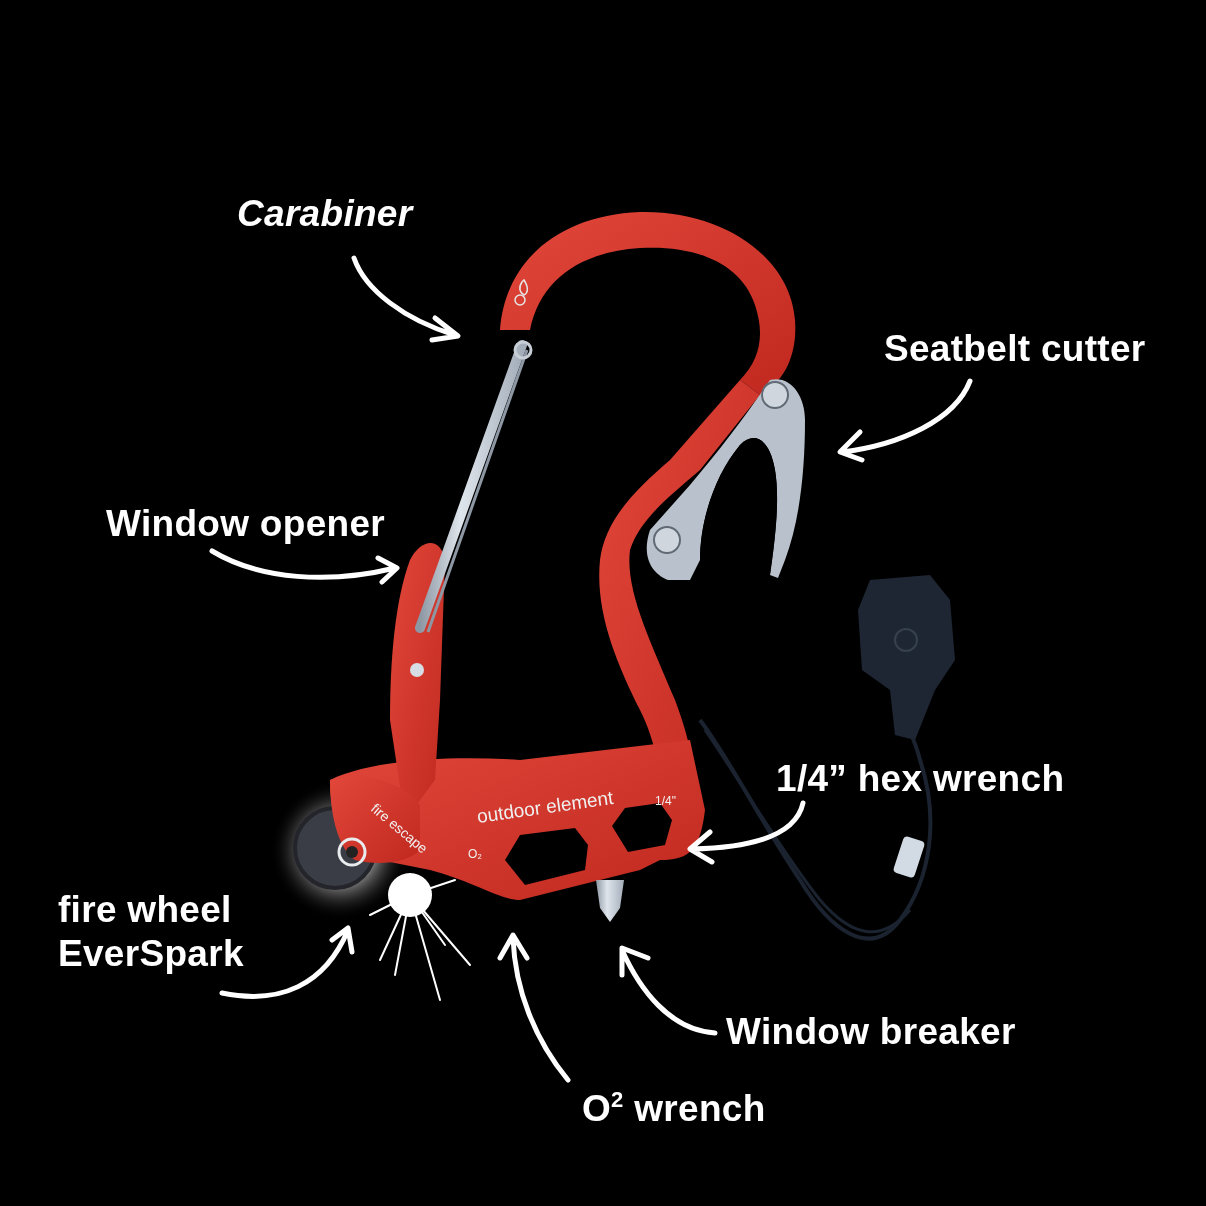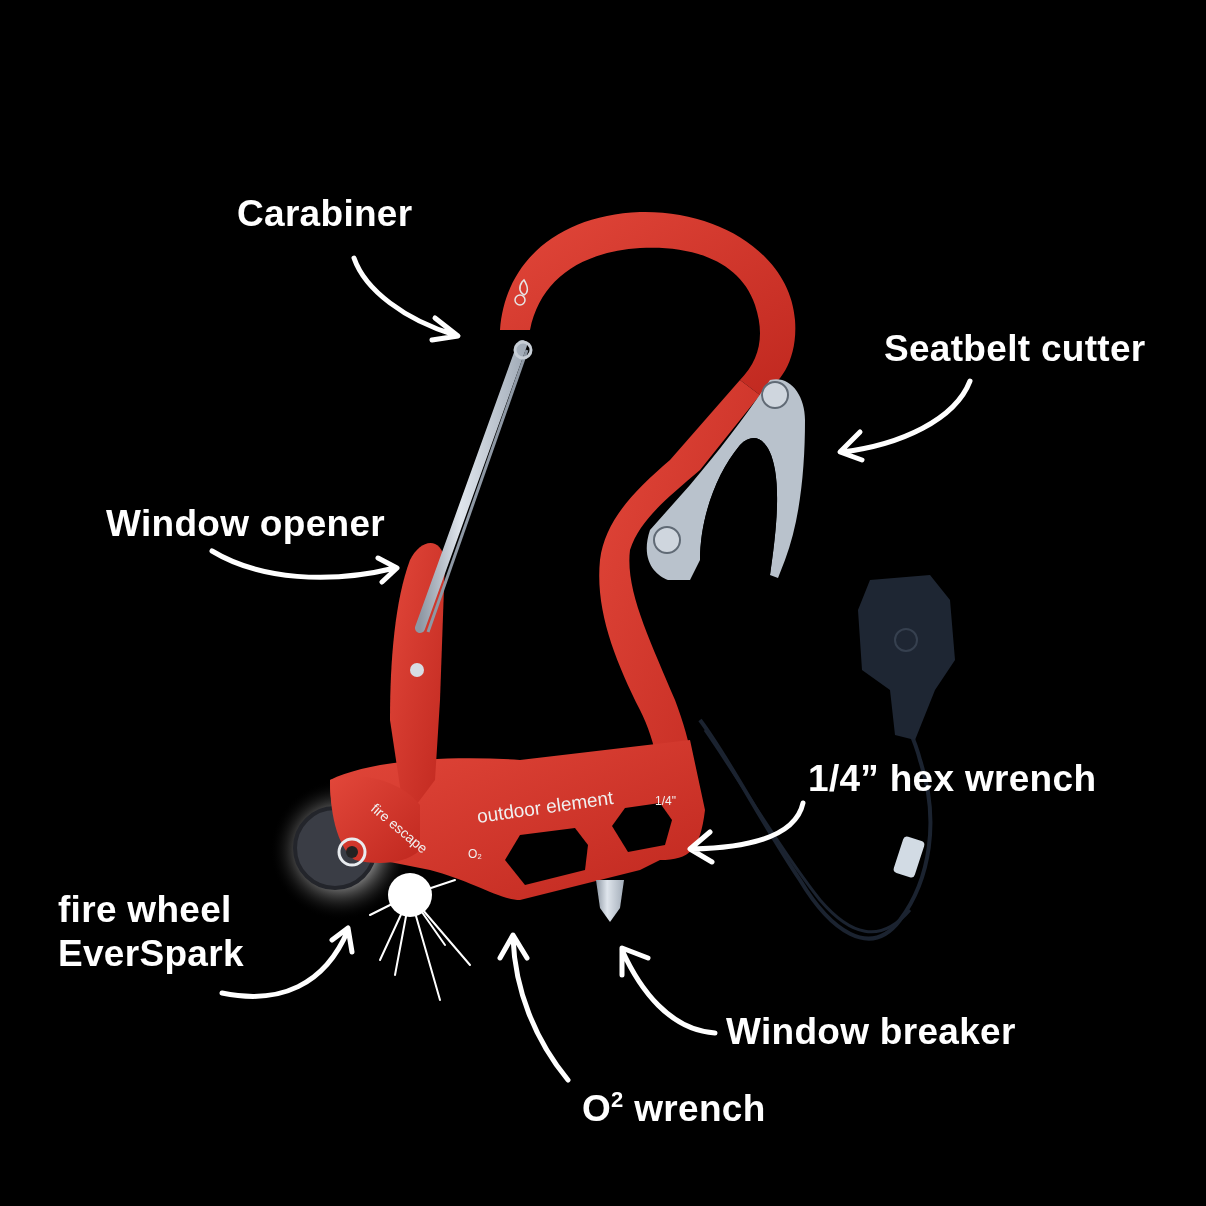--- a/index.html
+++ b/index.html
@@ -110,22 +110,22 @@
     <path class="arrow" d="M354 258 C365 290 405 320 455 335 M435 318 L458 336 L432 340"></path>
     <path class="arrow" d="M970 381 C955 420 900 445 842 452 M860 432 L840 452 L862 460"></path>
     <path class="arrow" d="M212 551 C260 580 330 584 395 568 M378 558 L397 568 L382 582"></path>
     <path class="arrow" d="M803 803 C795 840 740 848 692 849 M710 832 L690 849 L712 862"></path>
     <path class="arrow" d="M222 993 C280 1005 325 985 348 930 M332 940 L348 928 L352 952"></path>
     <path class="arrow" d="M568 1080 C535 1040 515 990 513 938 M500 958 L513 935 L527 958"></path>
     <path class="arrow" d="M715 1033 C670 1030 640 990 622 950 M622 975 L622 948 L648 958"></path>
   </g>
 </svg>
 
-<div class="label" style="left:237px; top:192px;">Carabiner</div>
+<div class="label" style="left:237px; top:192px;font-style:italic;">Carabiner</div>
 <div class="label" style="left:884px; top:327px;text-align:right;">Seatbelt cutter</div>
 <div class="label" style="left:106px; top:502px;">Window opener</div>
-<div class="label" style="left:776px; top:757px;margin-left:32px;">1/4” hex wrench</div>
+<div class="label" style="left:776px; top:757px;">1/4” hex wrench</div>
 <div class="label" style="left:58px; top:888px;">
   <div>fire wheel</div>
   <div>EverSpark</div>
 </div>
 <div class="label" style="left:726px; top:1010px;">Window breaker</div>
 <div class="label" style="left:582px; top:1087px;"><span>O</span><sup>2</sup><span> wrench</span></div>
 
 </body></html>

